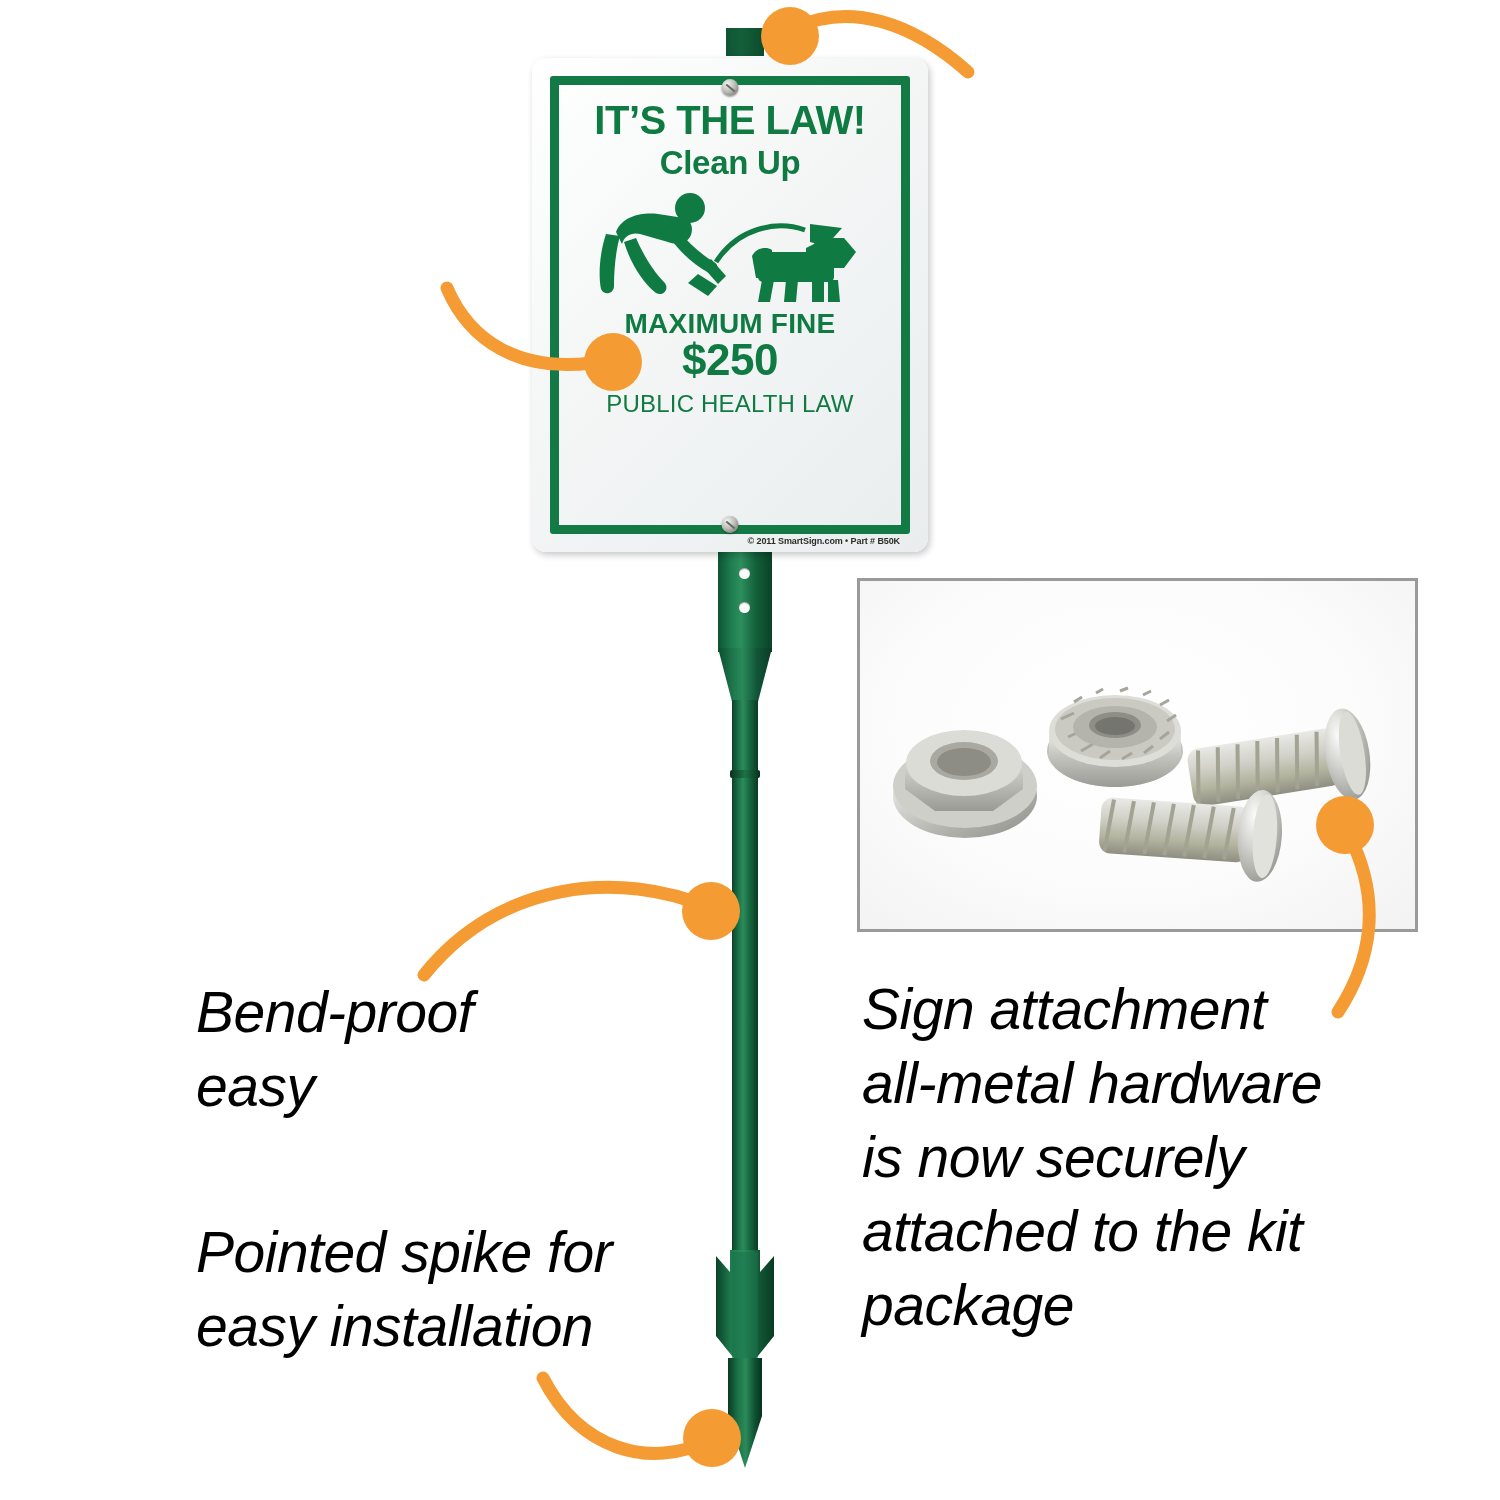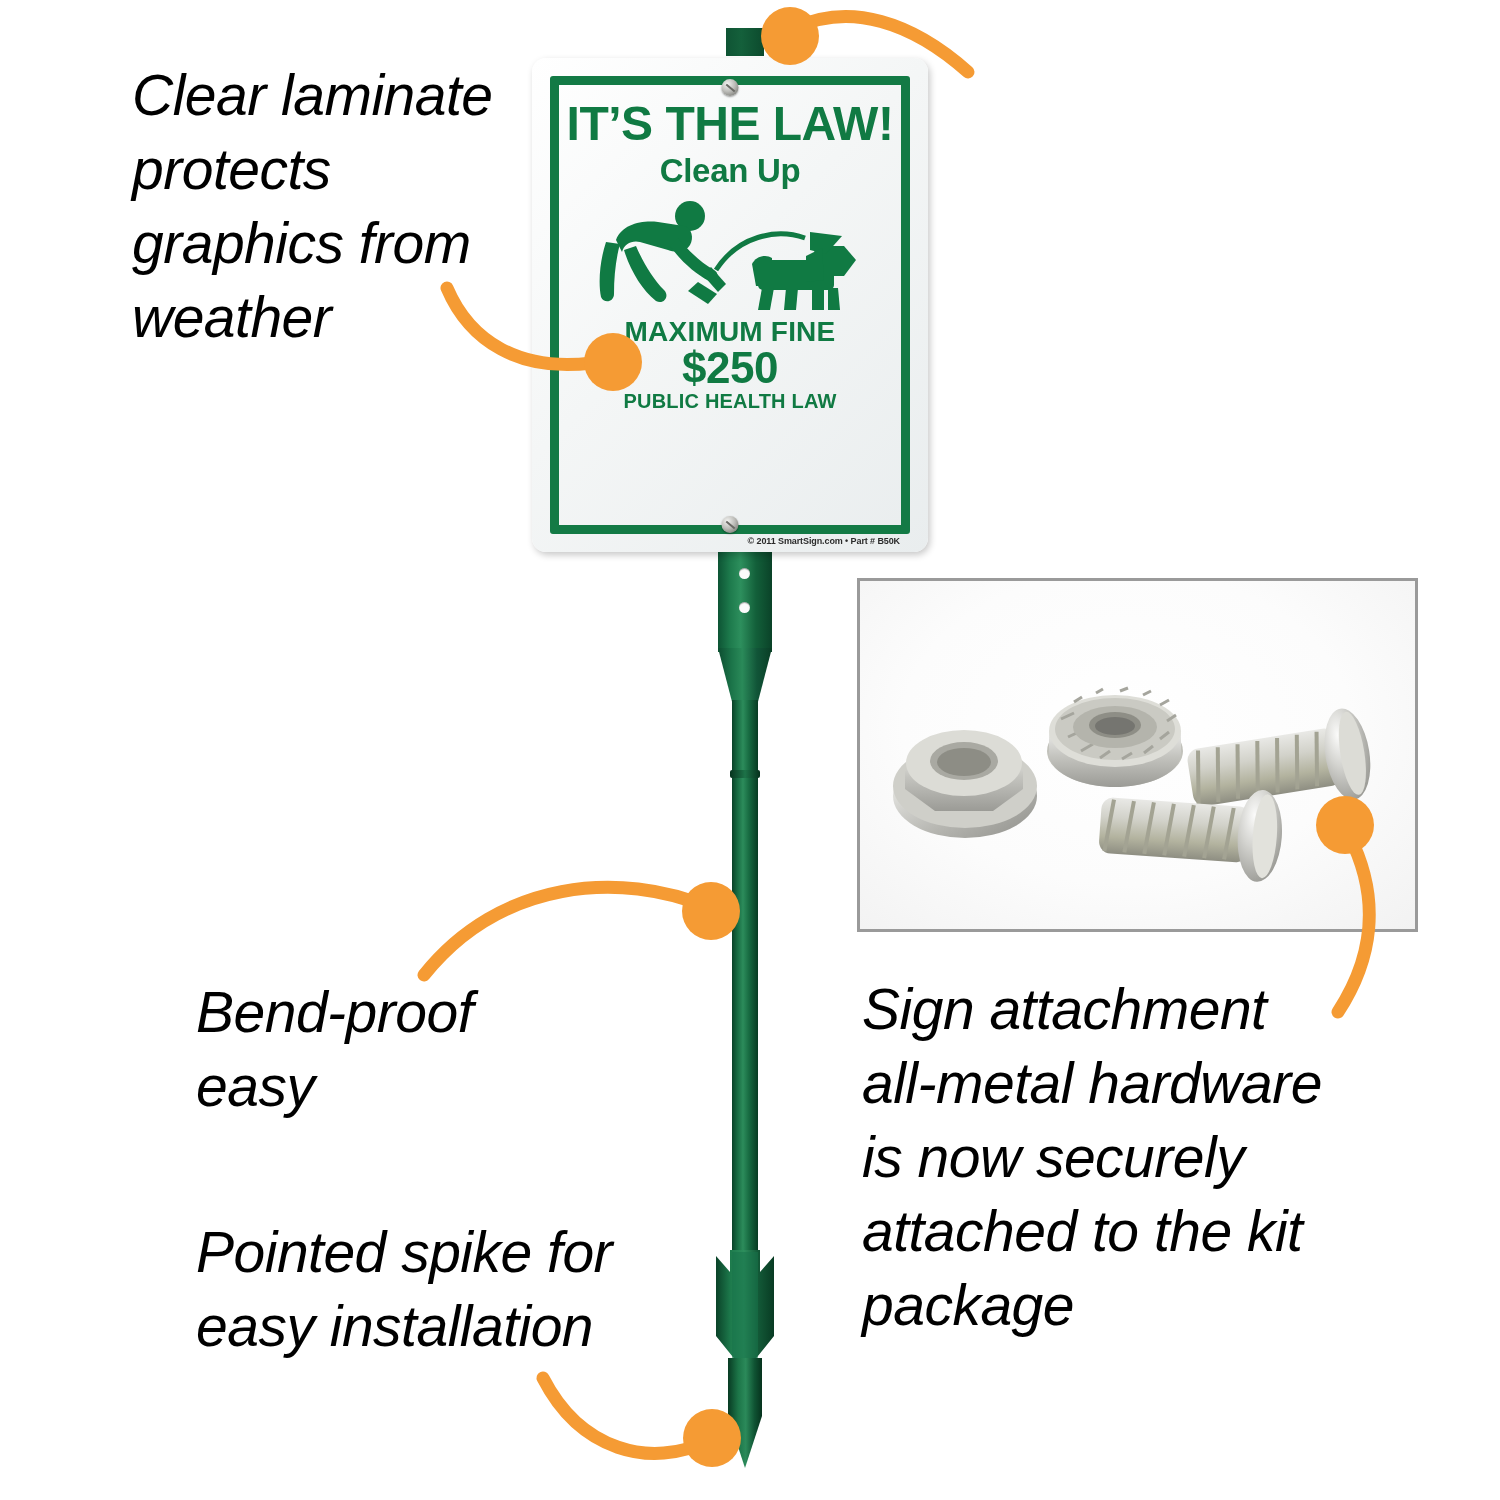--- a/index.html
+++ b/index.html
@@ -81,40 +81,40 @@
   .sign-border{
     position:absolute;left:18px;top:18px;right:18px;bottom:18px;
     border:9px solid #137a45;
     border-radius:3px;
   }
   .sign-inner{
     position:absolute;left:34px;top:34px;right:34px;bottom:34px;
     display:flex;flex-direction:column;align-items:center;
   }
   .sign-line-1{
-    color:#107a43;font-weight:700;font-size:48px;letter-spacing:-0.5px;
+    color:#107a43;font-weight:700;font-size:40px;letter-spacing:-0.5px;
     margin-top:8px;line-height:1.0;white-space:nowrap;
   }
   .sign-line-2,.sign-line-3{
     color:#107a43;font-weight:700;font-size:33px;letter-spacing:-0.3px;
     line-height:1.12;white-space:nowrap;
   }
   .sign-line-2{margin-top:5px;}
   .pictogram{margin-top:8px;}
   .sign-fine-1{
     color:#107a43;font-weight:700;font-size:28px;letter-spacing:0.2px;
     margin-top:6px;white-space:nowrap;
   }
   .sign-fine-2{
     color:#107a43;font-weight:700;font-size:44px;letter-spacing:-0.5px;
     line-height:1.0;margin-top:-2px;white-space:nowrap;
   }
   .sign-fine-3{
-    color:#107a43;font-weight:700;font-size:20px;letter-spacing:0.2px;
-    margin-top:0px;white-space:nowrap;
+    color:#107a43;font-weight:400;font-size:24px;letter-spacing:0.2px;
+    margin-top:8px;white-space:nowrap;
   }
   .screw{
     position:absolute;left:50%;transform:translateX(-50%);
     width:17px;height:17px;border-radius:50%;
     background:radial-gradient(circle at 35% 30%,#f2f2f0 0%,#bdbdb9 45%,#8d8d88 75%,#6e6e69 100%);
     box-shadow:0 1px 2px rgba(0,0,0,.4);
   }
   .screw::after{
     content:"";position:absolute;left:50%;top:50%;
     width:11px;height:2px;background:#6a6a65;
@@ -328,24 +328,20 @@
           <line x1="332" y1="224" x2="326" y2="276"></line>
           <line x1="352" y1="224" x2="346" y2="276"></line>
           <line x1="372" y1="224" x2="366" y2="276"></line>
         </g>
         <ellipse cx="400" cy="250" rx="22" ry="46" fill="url(#headG)"></ellipse>
         <ellipse cx="405" cy="250" rx="12" ry="42" fill="#e2e2dc"></ellipse>
       </g>
     </svg>
   </div>
 
-  <div class="callout" id="callout-laminate">Clear laminate
-protects
-graphics from
-weather</div>
 
 
   <div class="callout" id="callout-bend">Bend-proof
 easy</div>
 
   <div class="callout" id="callout-spike">Pointed spike for
 easy installation</div>
 
   <div class="callout" id="callout-hardware">Sign attachment
 all-metal hardware

